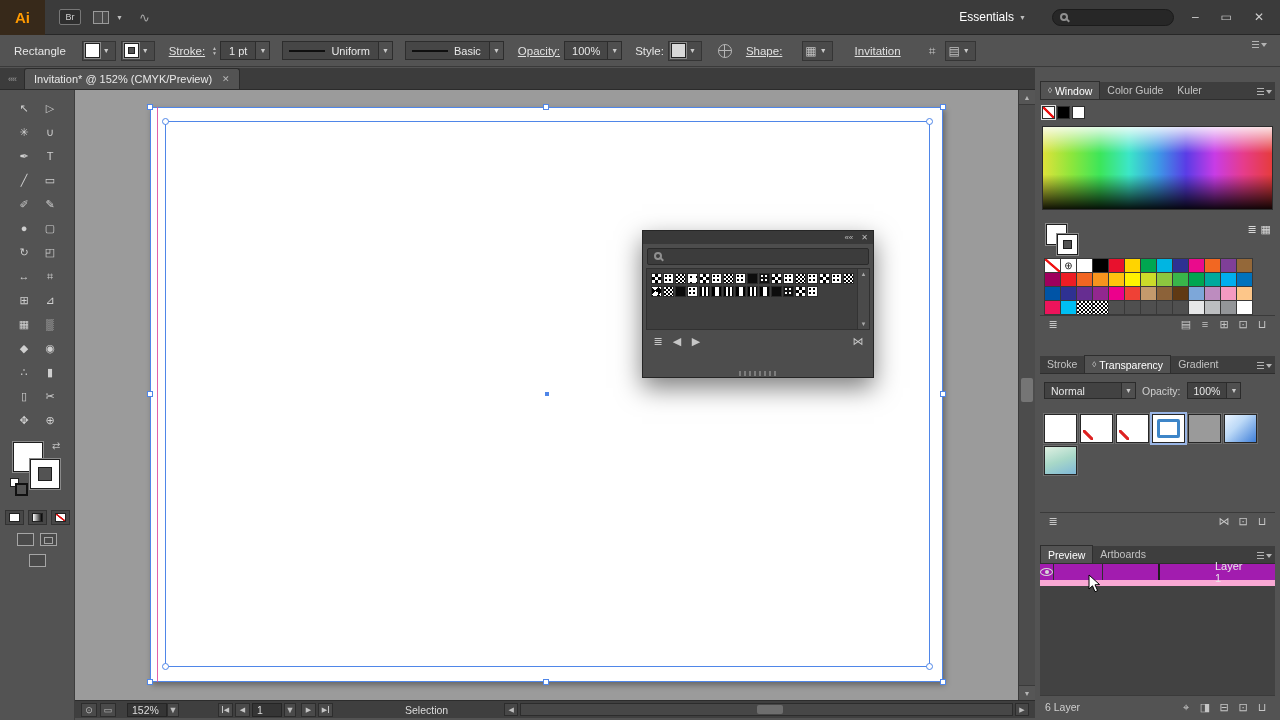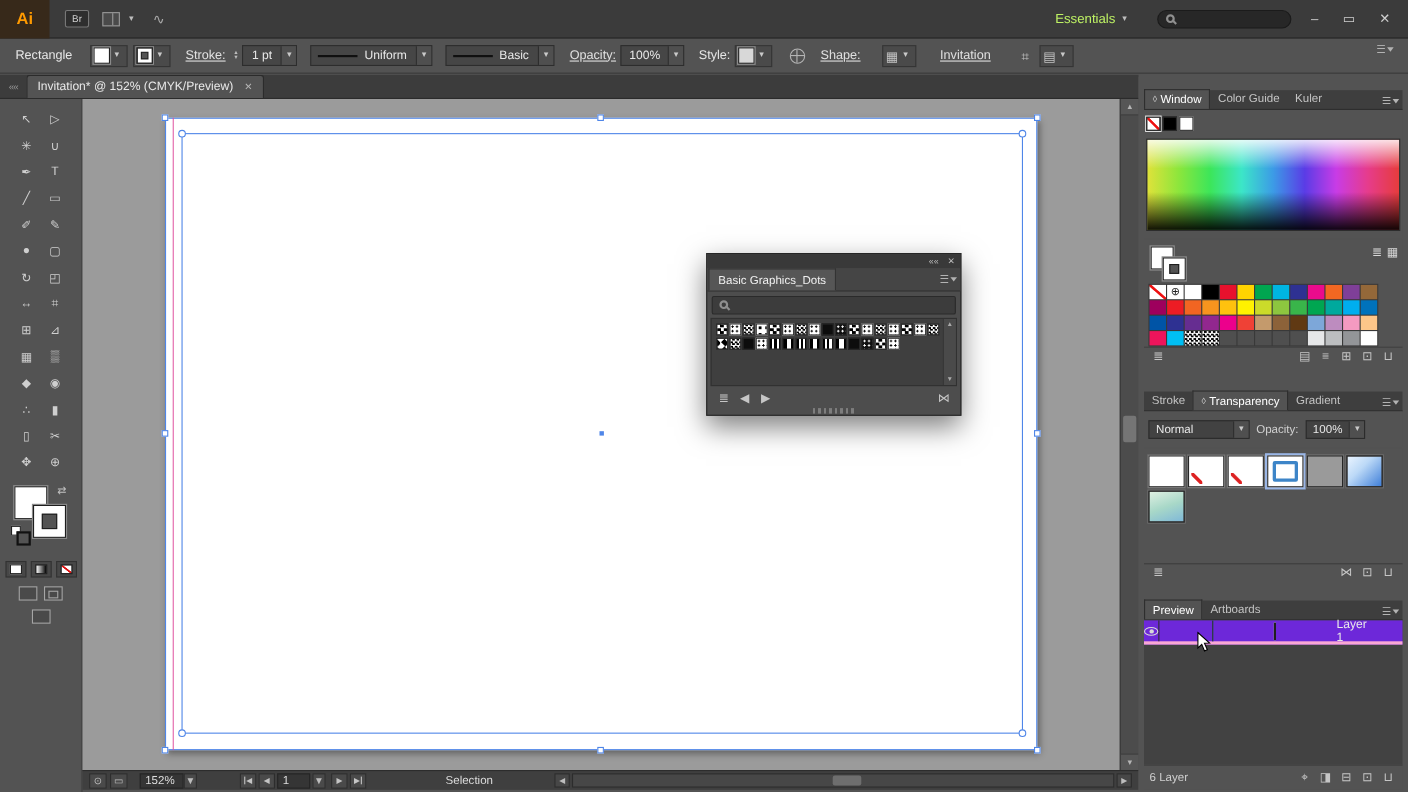--- a/index.html
+++ b/index.html
@@ -10,21 +10,21 @@
   
   #menubar { position:absolute; top:0; left:0; right:0; height:35px; background:#3b3b3b; border-bottom:1px solid #272727; display:flex; align-items:center; z-index:20; }
   .ai-logo { width:45px; height:35px; background:#37291a; color:#ff9a00; font-weight:bold; font-size:15px; display:flex; align-items:center; justify-content:center; }
   #menu-items { display:flex; align-items:center; margin-left:4px; }
   .menu-item { color:#dcdcdc; font-size:12px; padding:0 9px; line-height:35px; cursor:default; }
   .br-badge { margin-left:14px; width:22px; height:16px; border:1px solid #777; border-radius:2px; color:#cfcfcf; font-size:9px; display:flex; align-items:center; justify-content:center; background:#2e2e2e; }
   .arrange-ico { margin-left:12px; display:flex; align-items:center; gap:2px; }
   .arrange-box { width:16px; height:13px; border:1px solid #9a9a9a; background:linear-gradient(#9a9a9a,#9a9a9a) 60% 0/1px 100% no-repeat, #4a4a4a; }
   .swirl { margin-left:16px; color:#a8a8a8; font-size:13px; }
   .ws-cluster { margin-left:auto; display:flex; align-items:center; }
-  .ws-label { color:#bef264; font-size:12px; }
+  .ws-label { color:#ffffff; font-size:12px; }
   .dd-sm { color:#bdbdbd; font-size:7px; margin-left:5px; }
   .searchbox { margin-left:26px; width:122px; height:17px; background:#272727; border:1px solid #1b1b1b; border-radius:9px; display:flex; align-items:center; padding:0 7px; }
   .mag { width:8px; height:8px; border:2px solid #8f8f8f; border-radius:50%; position:relative; flex:0 0 auto; }
   .mag::after { content:""; position:absolute; width:5px; height:2px; background:#8f8f8f; transform:rotate(45deg); right:-4px; bottom:-2px; }
   .search-input { background:transparent; border:none; outline:none; color:#ddd; font-size:10px; width:90px; margin-left:5px; font-family:"Liberation Sans", sans-serif;}
   .winctl { display:flex; align-items:center; gap:22px; margin-left:18px; padding-right:16px; }
   .winbtn { color:#cfcfcf; font-size:12px; line-height:12px; }
 
   
   #controlbar { position:absolute; top:35px; left:0; right:0; height:32px; background:#535353; border-bottom:1px solid #3a3a3a; display:flex; align-items:center; padding-left:14px; z-index:19; }
@@ -176,21 +176,21 @@
   .gs { position:relative; width:33px; height:29px; background:#fff; border:1px solid #262626; box-shadow:0 0 0 1px #6e6e6e; }
   .gs-sel { box-shadow:0 0 0 2px #9ab6e6; }
   .gs-red-slash::after { content:""; position:absolute; left:2px; bottom:2px; width:10px; height:10px; background:linear-gradient(to top right,transparent 35%,#d22 42%,#d22 58%,transparent 65%); }
   .gs-blue-border::after { content:""; position:absolute; inset:4px; border:3px solid #3d85c8; border-radius:2px; }
   .gs-gray { background:#9a9a9a; }
   .gs-blue-img { background:linear-gradient(135deg,#eaf4ff 0%,#bcd9f7 40%,#3f7fd9 100%); }
   .gs-teal-img { background:linear-gradient(160deg,#dff0e2,#a8d8c8 50%,#7fb8d8); }
 
   
   .layers-body { background:#424242; }
-  .layer-row { height:22px; background:#6d28d9; border-bottom:3px solid #f9a8d4; display:flex; align-items:center;gap:48px; }
+  .layer-row { height:22px; background:#a21caf; border-bottom:6px solid #f9a8d4; display:flex; align-items:center;gap:48px; }
   .lr-eye { width:22px; align-self:stretch; border-right:1px solid #2f2f2f; display:flex; align-items:center; justify-content:center; }
   .eye { width:13px; height:8px; border:1px solid #d8d8d8; border-radius:50%; position:relative; }
   .eye::after { content:""; position:absolute; left:3.5px; top:1px; width:4px; height:4px; border-radius:50%; background:#d8d8d8; }
   .lr-edit { width:13px; align-self:stretch; background:#3a6bc4; border-right:1px solid #2f2f2f; }
   .lr-thumb { width:24px; height:16px; background:#fff; border:1px solid #1f1f1f; margin:0 7px; }
   .lr-name { color:#e8e8e8; font-size:11px; flex:1; }
   .lr-target { color:#c8c8c8; font-size:11px; margin-right:5px; }
   .lr-sel { width:8px; height:8px; background:#6e9ee8; margin-right:5px; }
   .count-label { color:#cfcfcf; font-size:10.5px; }
 
@@ -468,27 +468,20 @@
         <div class="hthumb"></div>
       </div>
       <span class="harr">▶</span>
     </div>
   </div>
 
   <div id="fpanel">
     <div class="fp-top">
       <span>««</span>
       <span>✕</span>
-    </div>
-    <div class="fp-tabrow">
-      <span class="fp-tab">Basic Graphics_Dots</span>
-      <span class="pmenu">
-        <span class="pmenu-lines"></span>
-        <span class="pmenu-arr"></span>
-      </span>
     </div>
     <div class="fp-search">
       <div class="fp-input">
         <span class="mag"></span>
       </div>
     </div>
     <div class="fp-body">
       <div class="prow">
           <span class="ptile pat-checker"></span>
           <span class="ptile pat-dots"></span>

